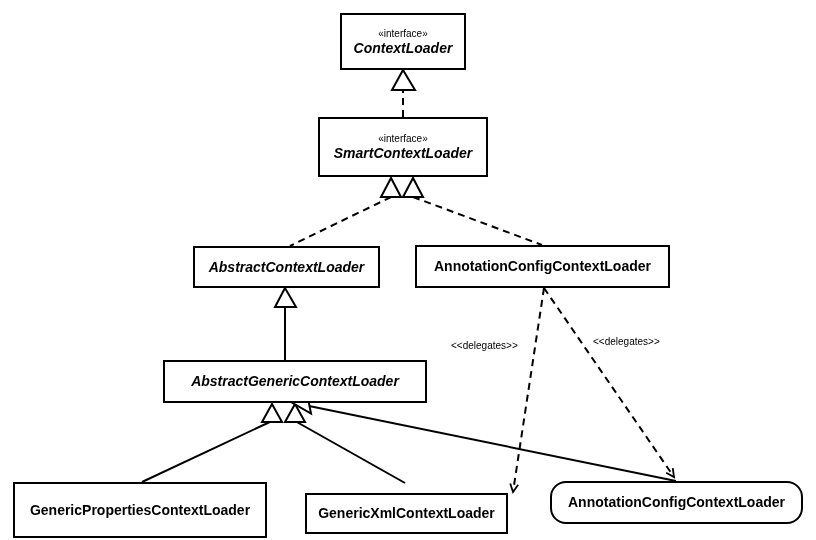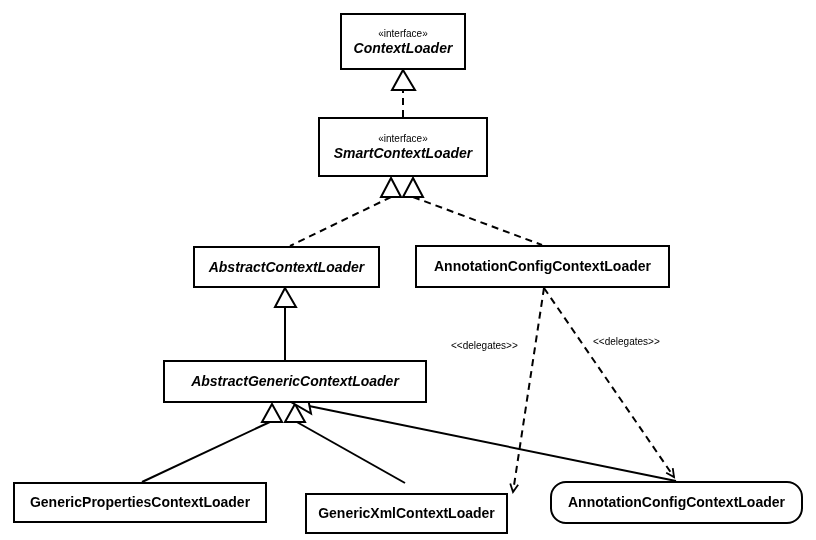--- a/index.html
+++ b/index.html
@@ -117,21 +117,21 @@
   </div>
 
   <div class="uml-box" style="left:415px; top:245px; width:255px; height:43px;">
     <div class="class-name">AnnotationConfigContextLoader</div>
   </div>
 
   <div class="uml-box abstract" style="left:163px; top:360px; width:264px; height:43px;">
     <div class="class-name">AbstractGenericContextLoader</div>
   </div>
 
-  <div class="uml-box" style="left:13px; top:482px; width:254px; height:41px;">
+  <div class="uml-box" style="left:13px; top:482px; width:254px; height:56px;">
     <div class="class-name">GenericPropertiesContextLoader</div>
   </div>
 
   <div class="uml-box" style="left:305px; top:483px; width:203px; height:41px;margin-top:10px;">
     <div class="class-name">GenericXmlContextLoader</div>
   </div>
 
   <div class="uml-box" style="left:550px; top:481px; width:253px; height:43px;border-radius:16px;">
     <div class="class-name">AnnotationConfigContextLoader</div>
   </div>

